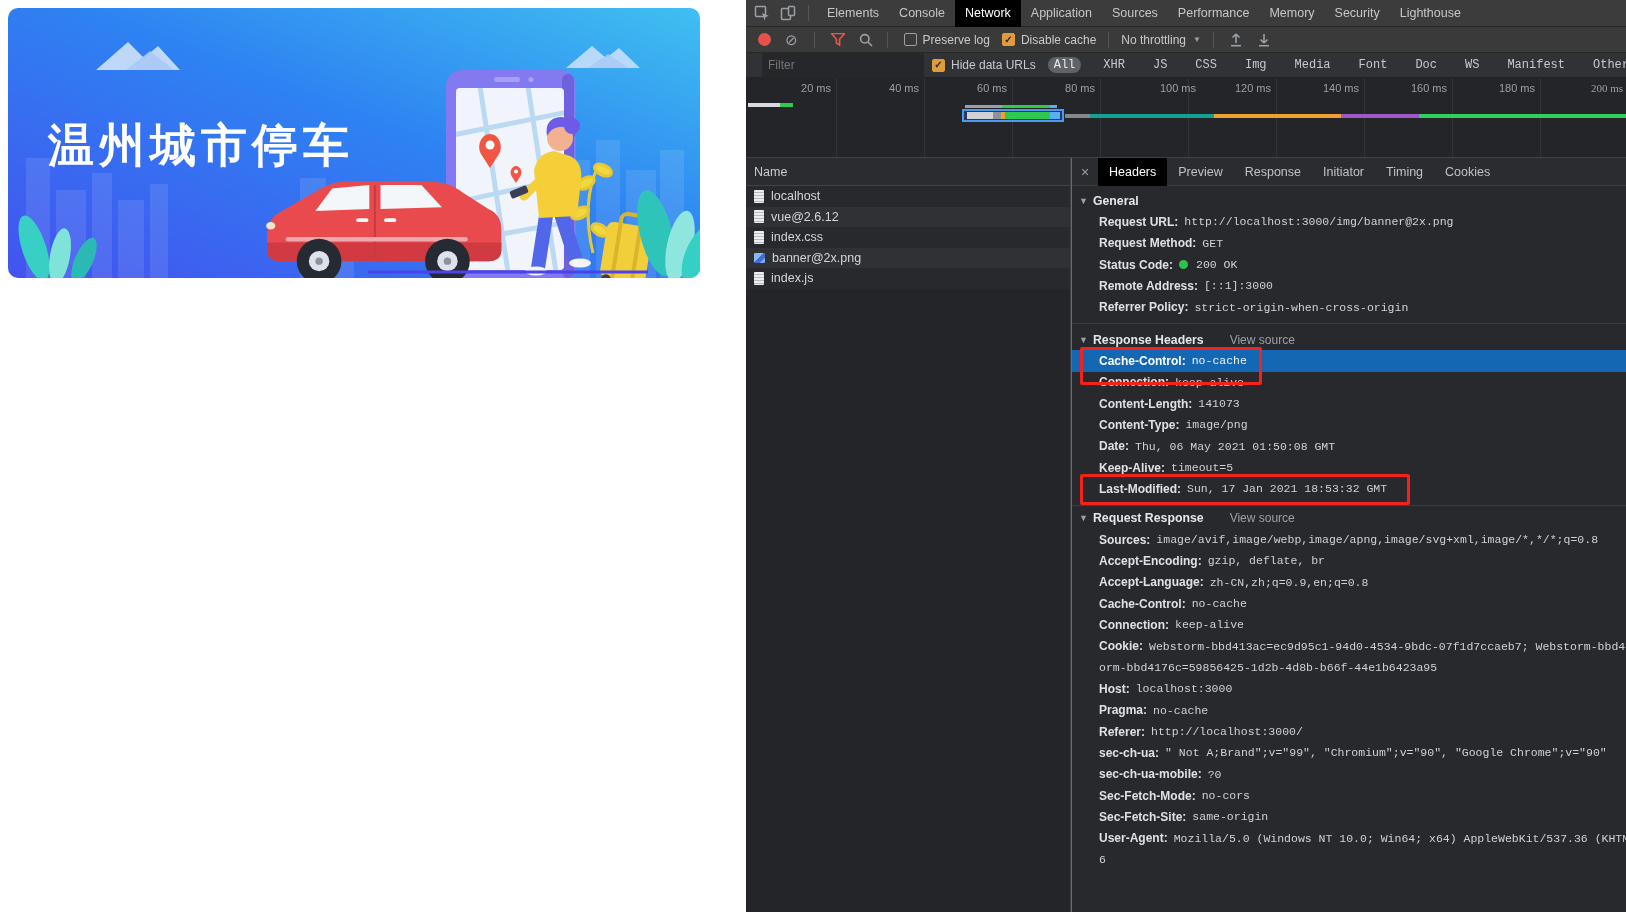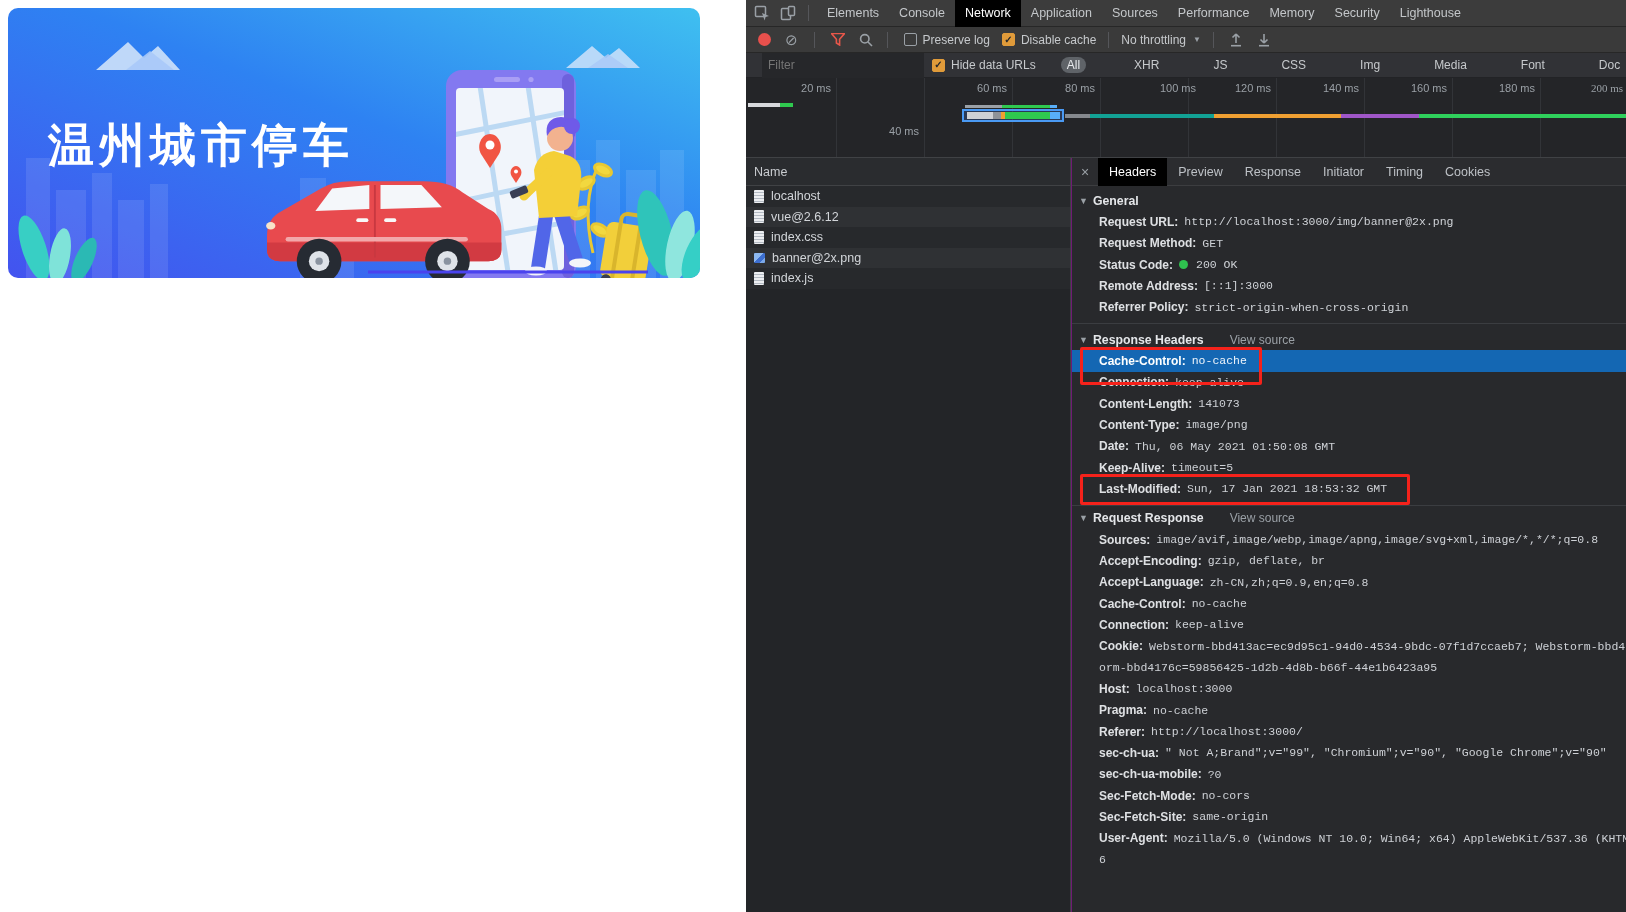--- a/index.html
+++ b/index.html
@@ -7,21 +7,21 @@
     font-family:"Liberation Sans", sans-serif; }
   body { position:relative; }
 
   
   .banner { position:absolute; left:8px; top:8px; width:692px; height:270px;
     border-radius:10px; overflow:hidden; }
   .banner svg { display:block; }
 
   
   .devtools { position:absolute; left:746px; top:0; width:880px; height:912px;
-    background:#701a75; color:#c8cacd; font-size:12px; overflow:hidden; }
+    background:#a16207; color:#c8cacd; font-size:12px; overflow:hidden; }
 
   .tabbar { height:27px; background:#3c3c3c; display:flex; align-items:center;
     border-bottom:1px solid #272727; }
   .tb-icons { display:flex; align-items:center; padding:0 4px 0 8px; gap:10px; }
   .tab { padding:0 10px; line-height:27px; font-size:12.5px; color:#c4c7ca; white-space:nowrap; }
   .tab.active { background:#000; color:#fff; }
 
   .toolbar { height:26px; background:#3a3a3a; display:flex; align-items:center;
     border-bottom:1px solid #272727; padding-left:12px; }
   .rec-dot { width:13px; height:13px; border-radius:50%; background:#e8504c; margin-right:14px; }
@@ -32,21 +32,21 @@
     display:inline-flex; align-items:center; justify-content:center; margin:0 2px 0 8px; flex:none; }
   .cb.checked { background:#e09b3a; border-color:#e09b3a; color:#26272a;
     font-size:10px; font-weight:bold; line-height:10px; }
   .ddown { display:flex; align-items:center; gap:7px; color:#c6c9cc; margin:0 4px; }
   .ddown .caret { font-size:8px; color:#9aa0a6; }
 
   .filterbar { height:25px; background:#313236; display:flex; align-items:center;
     border-bottom:1px solid #222326; padding-left:16px; }
   .filter-input { width:162px; height:25px; background:#26272a; border:none; color:#9aa0a6;
     font-size:12px; padding:0 6px; line-height:25px; }
-  .pill { padding:1px 6px; margin:0 21px; color:#c6c9cc; border-radius:8px; white-space:nowrap; }
+  .pill { padding:1px 6px; margin:0 8px; color:#c6c9cc; border-radius:8px; white-space:nowrap;font-family:Liberation Mono, monospace; }
   .pill.active { background:#5f6368; color:#e8eaed; }
 
   .overview { position:relative; height:80px; background:#242528;
     border-bottom:1px solid #404245; overflow:hidden; }
   .gline { position:absolute; top:0; bottom:0; width:1px; background:#323438; }
   .glabel { position:absolute; top:4px; font-size:11px; color:#9aa0a6; white-space:nowrap; }
   .wbar { position:absolute; }
 
   .nettable { position:absolute; top:158px; left:0; width:325px; bottom:0;
     background:#232528; border-right:1px solid #3e4043; overflow:hidden; }
@@ -299,21 +299,21 @@
     <div class="vsep"></div>
     <span class="cb"></span>
     <span class="tool-lbl">Has blocked cookies</span>
 
   </div>
 
   <div class="overview" id="overview">
       <div class="gline" style="left: 90px;"></div>
       <span class="glabel" style="right: 795px; text-align: right;">20 ms</span>
       <div class="gline" style="left: 178px;"></div>
-      <span class="glabel" style="right: 707px; margin-top: 43px;">40 ms</span>
+      <span class="glabel" style="right: 707px;">40 ms</span>
       <div class="gline" style="left: 266px;"></div>
       <span class="glabel" style="right: 619px;">60 ms</span>
       <div class="gline" style="left: 354px;"></div>
       <span class="glabel" style="right: 531px;">80 ms</span>
       <div class="gline" style="left: 442px;"></div>
       <span class="glabel" style="right: 430px;">100 ms</span>
       <div class="gline" style="left: 530px;"></div>
       <span class="glabel" style="right: 355px;">120 ms</span>
       <div class="gline" style="left: 618px;"></div>
       <span class="glabel" style="right: 267px;">140 ms</span>

